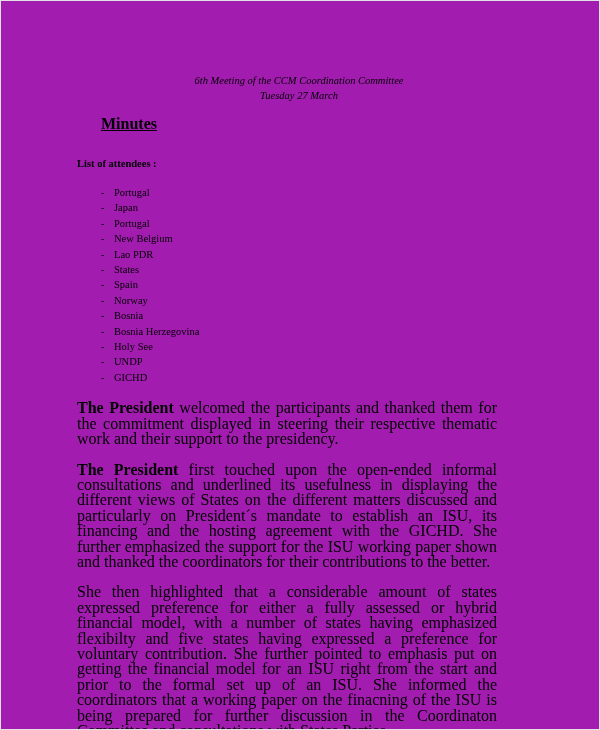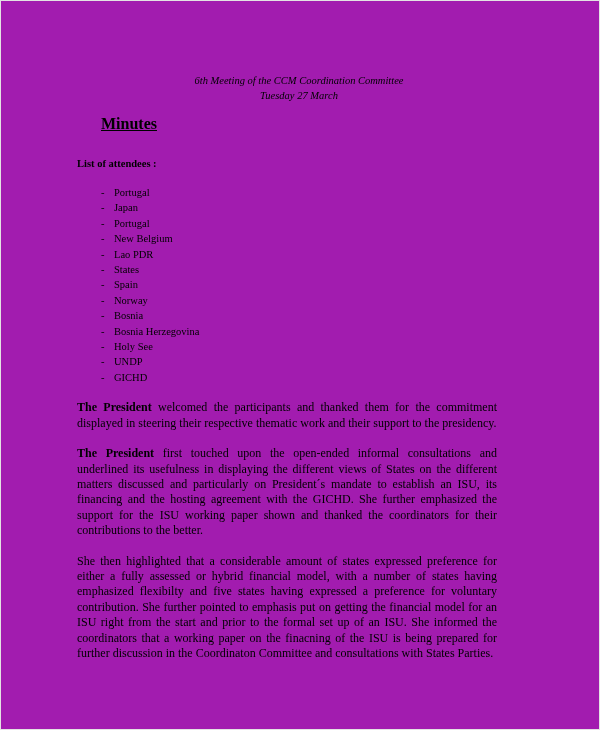--- a/index.html
+++ b/index.html
@@ -79,21 +79,21 @@
   
   .agenda-heading {
     font-weight: bold;
     font-size: 10.5px;
     margin-top: 33px;
   }
   .agenda-heading .ul {
     text-decoration: underline;
   }
   .para {
-    font-size: 12px;
+    font-size: 16px;
     line-height: 15.4px;
     text-align: justify;
     margin-top: 15px;
   }
   .para b { font-weight: bold; }
 
   .sp-1 { margin-top: 22px; }
   .sp-2 { margin-top: 21px; }
 </style>
 </head>

